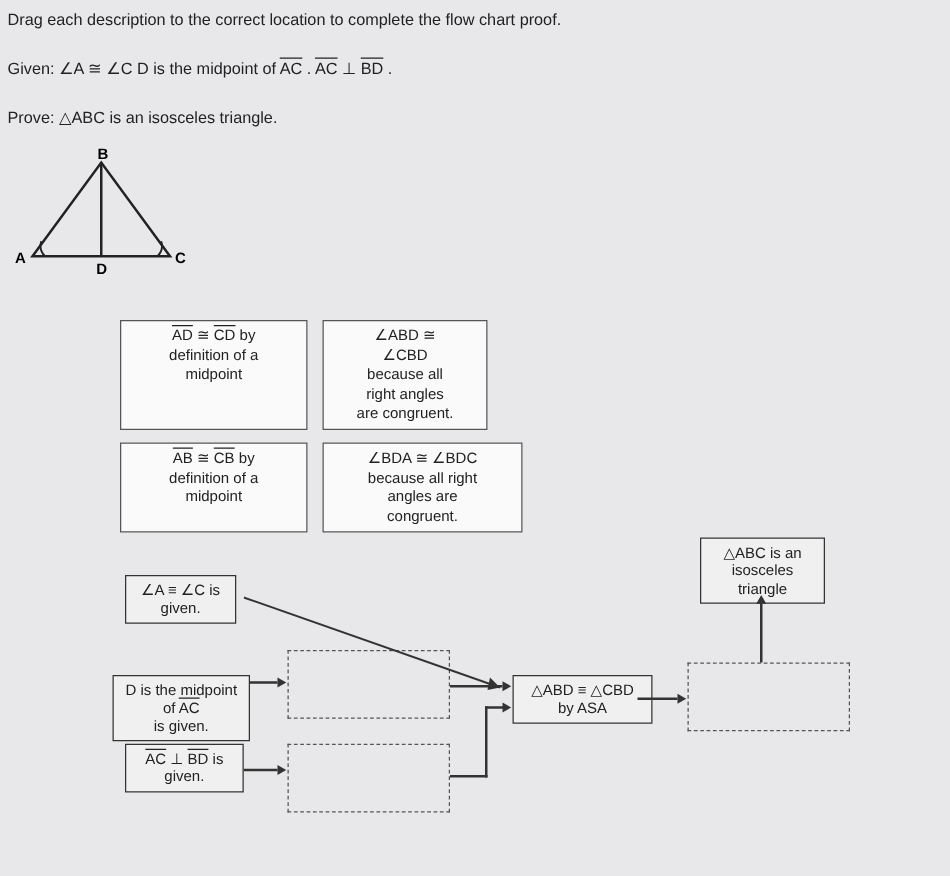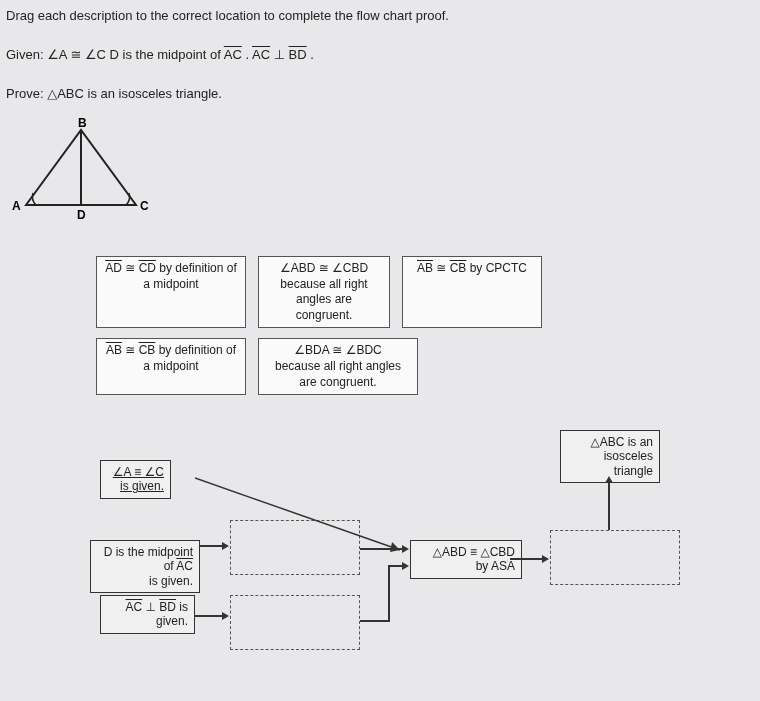--- a/index.html
+++ b/index.html
@@ -19,38 +19,38 @@
   .overline { text-decoration: overline; }
   .triangle-svg { margin: 6px 0 18px 0; }
   .tiles {
     margin-left: 90px;
     margin-top: 10px;
   }
   .tile-row { display: flex; gap: 12px; margin-bottom: 10px; }
   .tile {
     border: 1px solid #555;
     background: #fafafa;
-    padding: 4px 8px;
+    padding: 4px 24px;
     text-align: center;
     font-size: 12px;
     line-height: 1.3;
   }
   .flow-area {
     position: absolute;
     left: 60px;
     top: 430px;
     width: 680px;
     height: 260px;
   }
   .box {
     position: absolute;
     border: 1.5px solid #333;
     background: #f0f0f0;
     font-size: 12px;
-    text-align: right;
+    text-align: center;
     padding: 4px 6px;
     line-height: 1.2;
   }
   .dashed-box {
     position: absolute;
     border: 1.5px dashed #555;
     background: transparent;
   }
   .arrow-line {
     position: absolute;
@@ -108,42 +108,39 @@
 
 <div class="tiles">
   <div class="tile-row">
     <div class="tile" style="width:150px">
       <span class="overline">AD</span><span> ≅ </span><span class="overline">CD</span><span> by definition of a midpoint</span>
     </div>
     <div class="tile" style="width:132px">
       <div>∠ABD ≅ ∠CBD</div>
       <div>because all right angles are congruent.</div>
     </div>
-    <div class="tile" style="width:140px">
-      <span class="overline">AB</span><span> ≅ </span><span class="overline">CB</span><span> by CPCTC</span>
-    </div>
   </div>
   <div class="tile-row">
     <div class="tile" style="width:150px">
       <span class="overline">AB</span><span> ≅ </span><span class="overline">CB</span><span> by definition of a midpoint</span>
     </div>
     <div class="tile" style="width:160px">
       <div>∠BDA ≅ ∠BDC</div>
       <div>because all right angles are congruent.</div>
     </div>
   </div>
 </div>
 
 <div class="flow-area">
 
   <div class="box" style="left:500px; top:0px; width:100px;">
     <span>△ABC is an isosceles triangle</span>
   </div>
 
-  <div class="box" style="left:40px; top:30px; width:71px;text-decoration:underline;">
+  <div class="box" style="left:40px; top:30px; width:89px;">
     <span>∠A ≡ ∠C is given.</span>
   </div>
 
   <div class="box" style="left:30px; top:110px; width:110px;">
     <span>D is the midpoint of </span><span class="overline">AC</span><br><span> is given.</span>
   </div>
 
   <div class="box" style="left:40px; top:165px; width:95px;">
     <span class="overline">AC</span><span> ⊥ </span><span class="overline">BD</span><span> is given.</span>
   </div>

